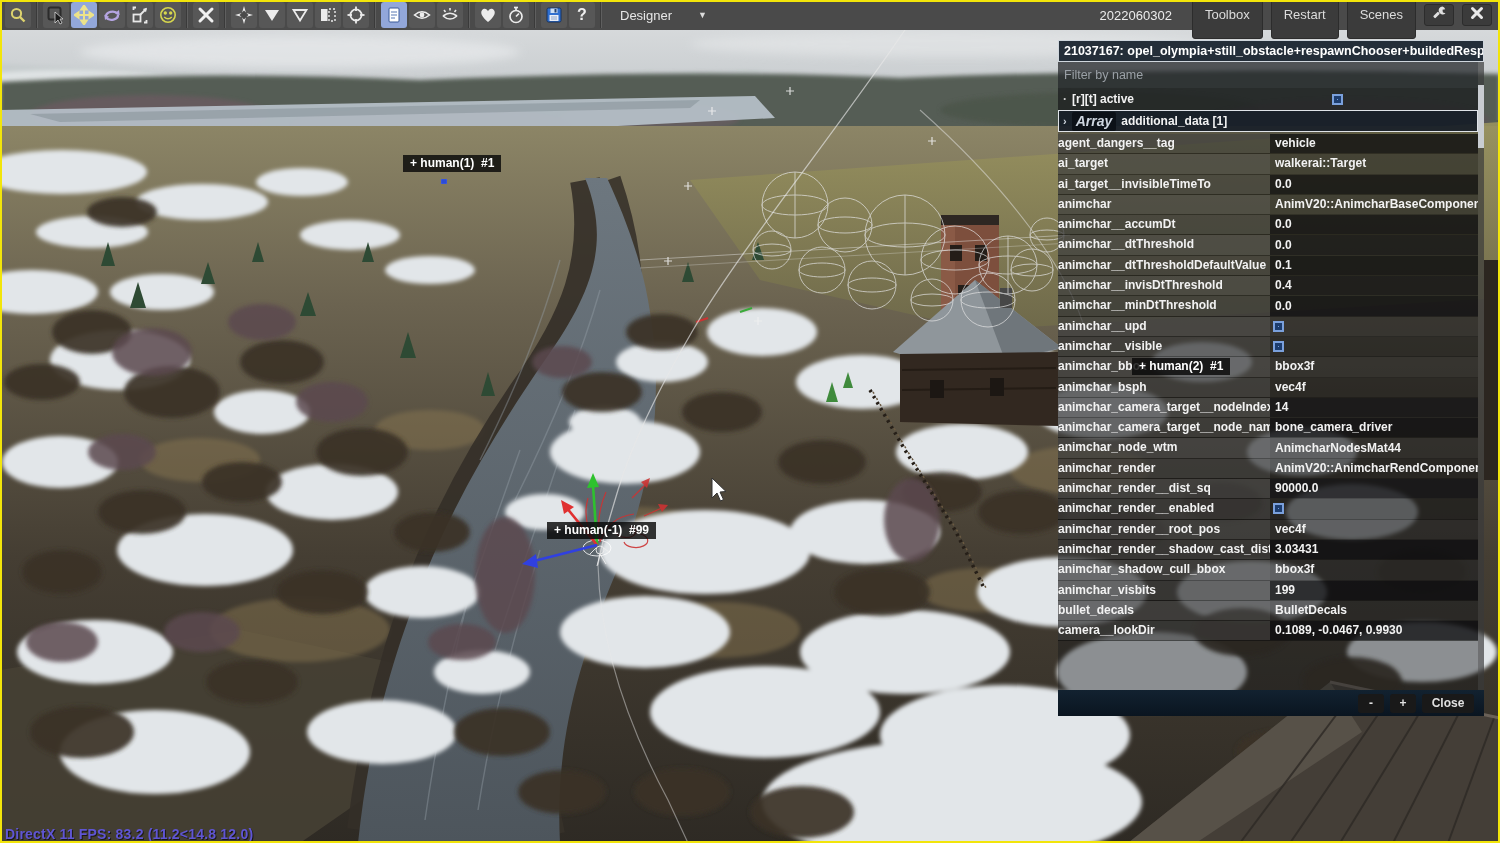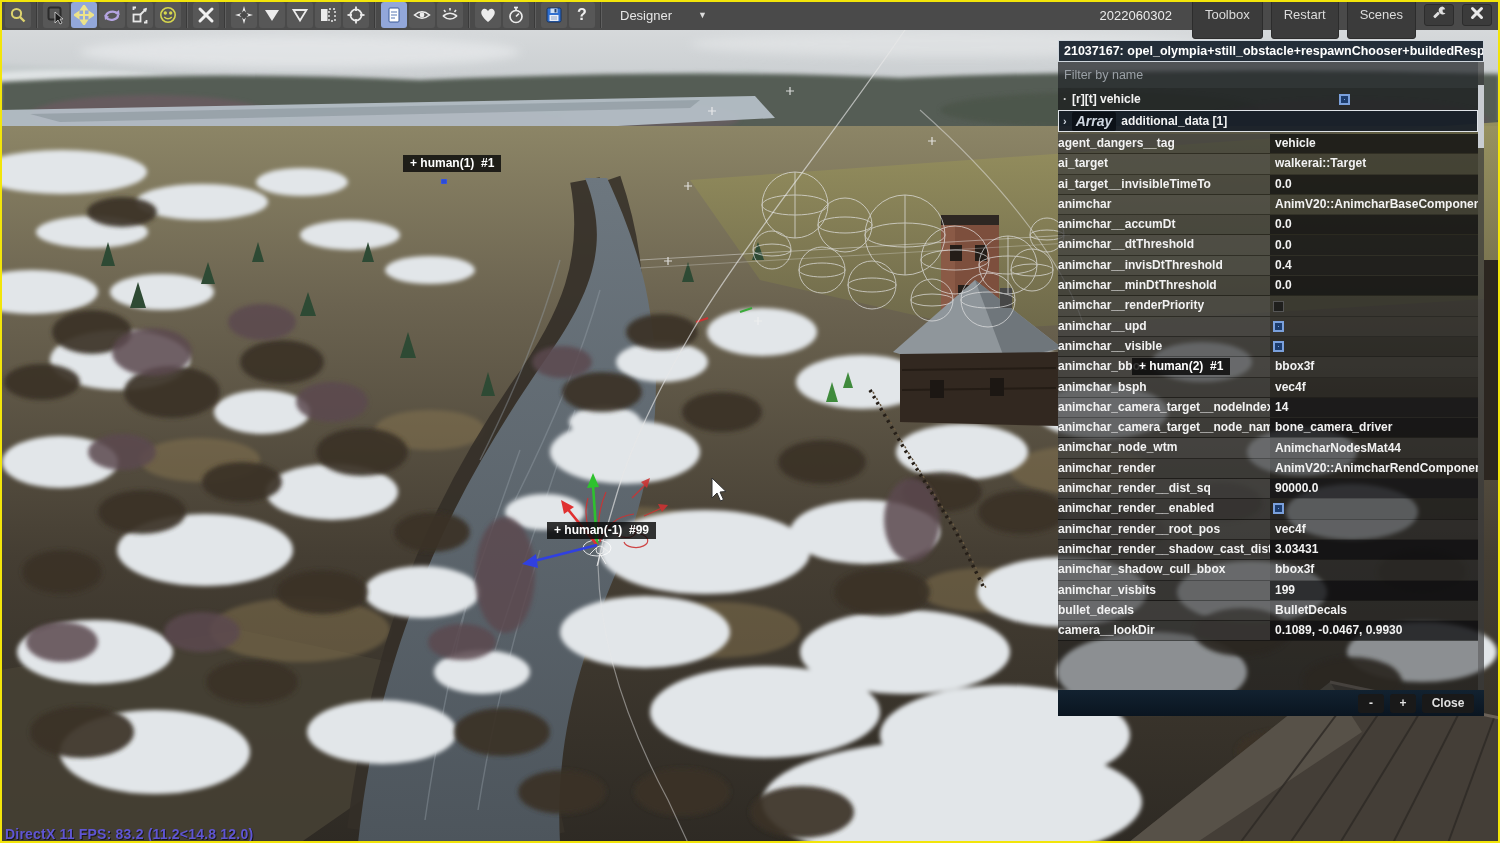--- a/index.html
+++ b/index.html
@@ -585,21 +585,21 @@
   <div class="vlabel" style="left:403px;top:155px;">+ human(1)  #1</div>
   <div id="marker-dot"></div>
   <div class="vlabel" style="left:1132px;top:358px;">+ human(2)  #1</div>
   <div class="vlabel" style="left:547px;top:522px;">+ human(-1)  #99</div>
 
   <div id="panel">
     <div id="panel-title">21037167: opel_olympia+still_obstacle+respawnChooser+buildedRespawnBas</div>
     <input id="panel-filter" placeholder="Filter by name" style="">
     <div id="row-active">
       <span class="bullet">·</span>
-      <span>[r][t] vehicle</span>
+      <span>[r][t] active</span>
       <span class="cb on" style="margin-left:198px;"></span>
     </div>
     <div id="row-array">
       <span class="expander">›</span>
       <span class="badge">Array</span>
       <span>additional_data [1]</span>
     </div>
     <div id="rows">
 
         <div class="prow">
@@ -625,37 +625,35 @@
         <div class="prow">
           <div class="pname">animchar__accumDt</div>
           <div class="pval inputbox">0.0</div>
         </div>
 
         <div class="prow alt">
           <div class="pname">animchar__dtThreshold</div>
           <div class="pval inputbox">0.0</div>
         </div>
 
+        <div class="prow">
+          <div class="pname">animchar__dtThresholdDefaultValue</div>
+          <div class="pval inputbox">0.1</div>
+        </div>
 
         <div class="prow alt">
           <div class="pname">animchar__invisDtThreshold</div>
           <div class="pval inputbox">0.4</div>
         </div>
 
         <div class="prow">
           <div class="pname">animchar__minDtThreshold</div>
           <div class="pval inputbox">0.0</div>
         </div>
 
-        <div class="prow alt">
-          <div class="pname">animchar__renderPriority</div>
-          <div class="pval">
-            <span class="cb off"></span>
-          </div>
-        </div>
 
 
         <div class="prow alt">
           <div class="pname">animchar__upd</div>
           <div class="pval">
             <span class="cb on"></span>
           </div>
         </div>
 
         <div class="prow">

